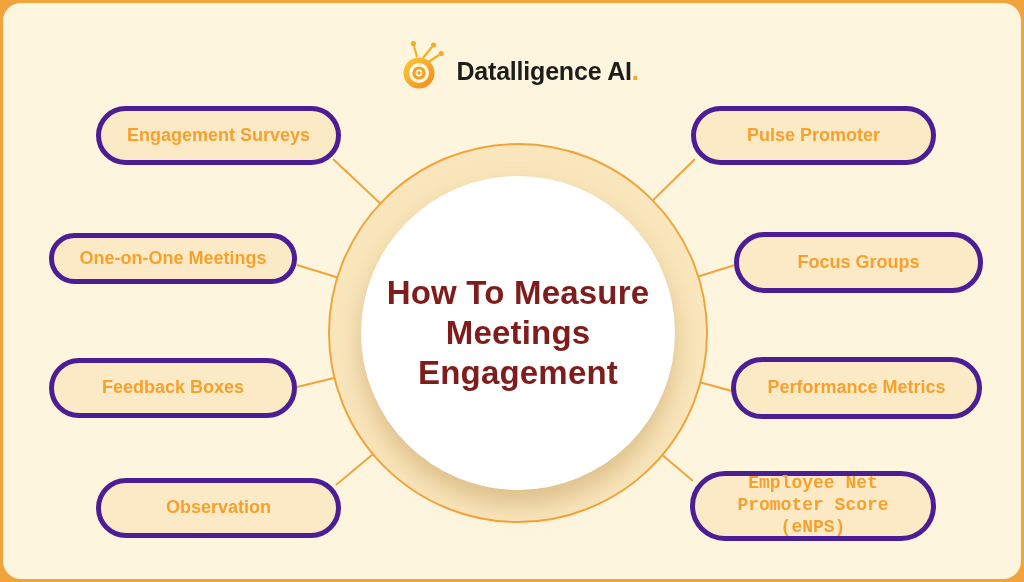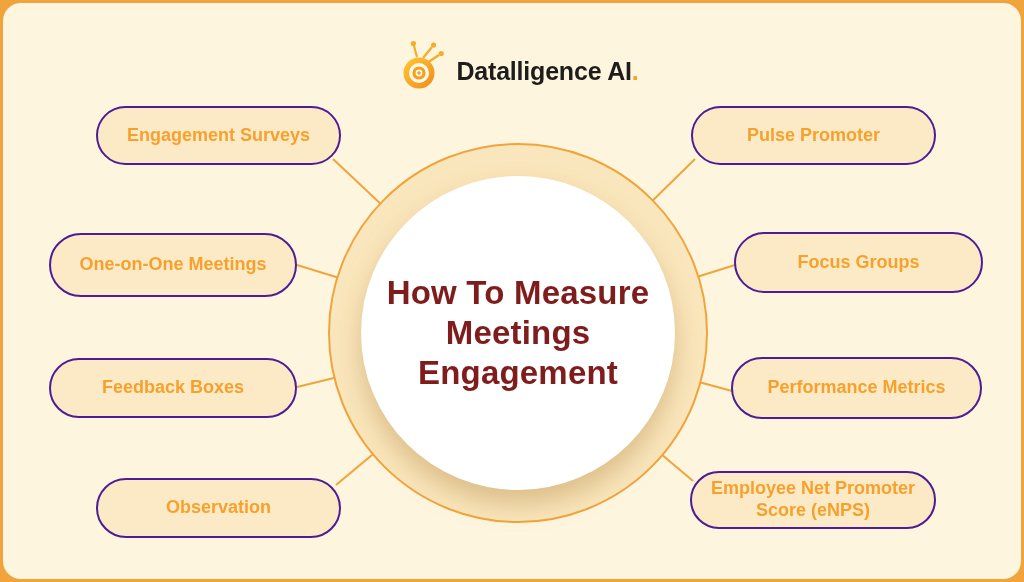--- a/index.html
+++ b/index.html
@@ -49,42 +49,42 @@
     text-align: center;
     font-weight: bold;
     font-size: 33px;
     line-height: 40px;
     color: #7f1d1d;
     letter-spacing: 0.2px;
   }
   
   .pill {
     position: absolute;
-    border: 2px solid #4c1d95;
+    border: 5px solid #4c1d95;
     background: #FCEAC6;
     border-radius: 36px;
     display: flex;
     align-items: center;
     justify-content: center;
     text-align: center;
     color: #F7A12D;
     font-weight: bold;
     font-size: 18px;
     line-height: 1.22;
     padding: 0 10px;
     z-index: 3;
   }
   .pill-1 { left: 93px;  top: 103px; width: 245px; height: 59px; }
-  .pill-2 { left: 46px;  top: 230px; width: 248px; height: 64px; text-align: right; }
+  .pill-2 { left: 46px;  top: 230px; width: 248px; height: 51px; text-align: right; }
   .pill-3 { left: 46px;  top: 355px; width: 248px; height: 60px; justify-content: center; }
   .pill-4 { left: 93px;  top: 475px; width: 245px; height: 60px; }
   .pill-5 { left: 688px; top: 103px; width: 245px; height: 59px; }
   .pill-6 { left: 731px; top: 229px; width: 249px; height: 61px; }
   .pill-7 { left: 728px; top: 354px; width: 251px; height: 62px; }
-  .pill-8 { left: 687px; top: 468px; width: 246px; height: 58px; }
+  .pill-8 { left: 687px; top: 468px; width: 246px; height: 70px; font-family: Liberation Mono, monospace; }
   
   .logo {
     position: absolute;
     left: 0; right: 0; top: 34px;
     display: flex;
     align-items: center;
     justify-content: center;
     gap: 7px;
     z-index: 4;
     margin-left: 16px;

